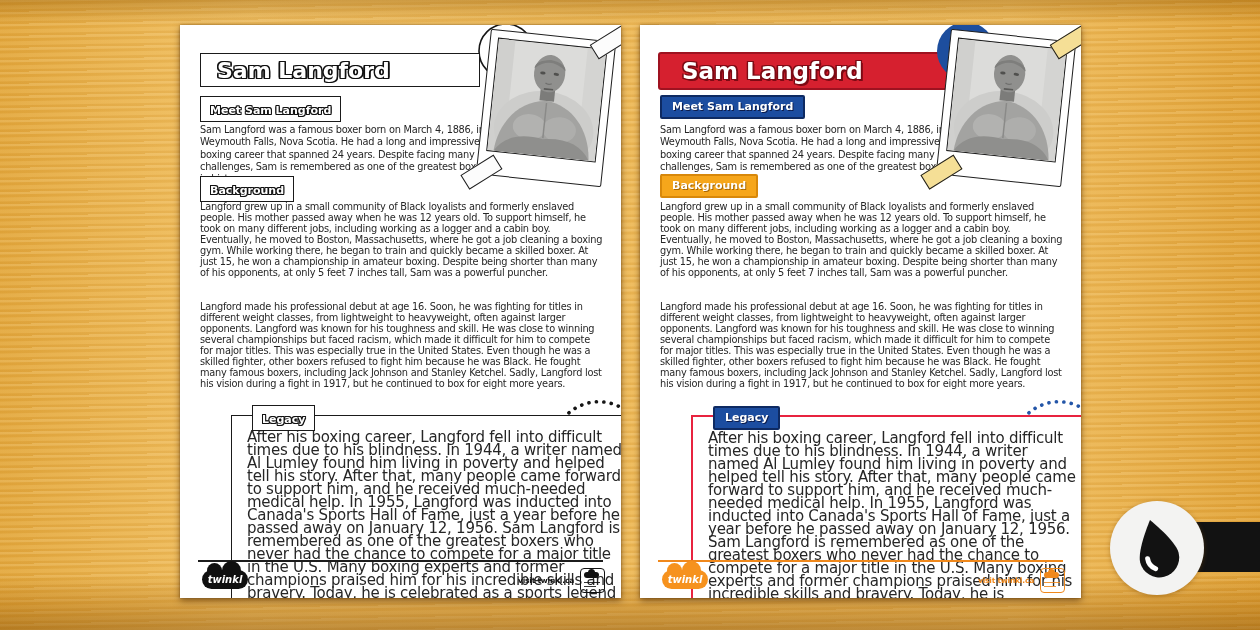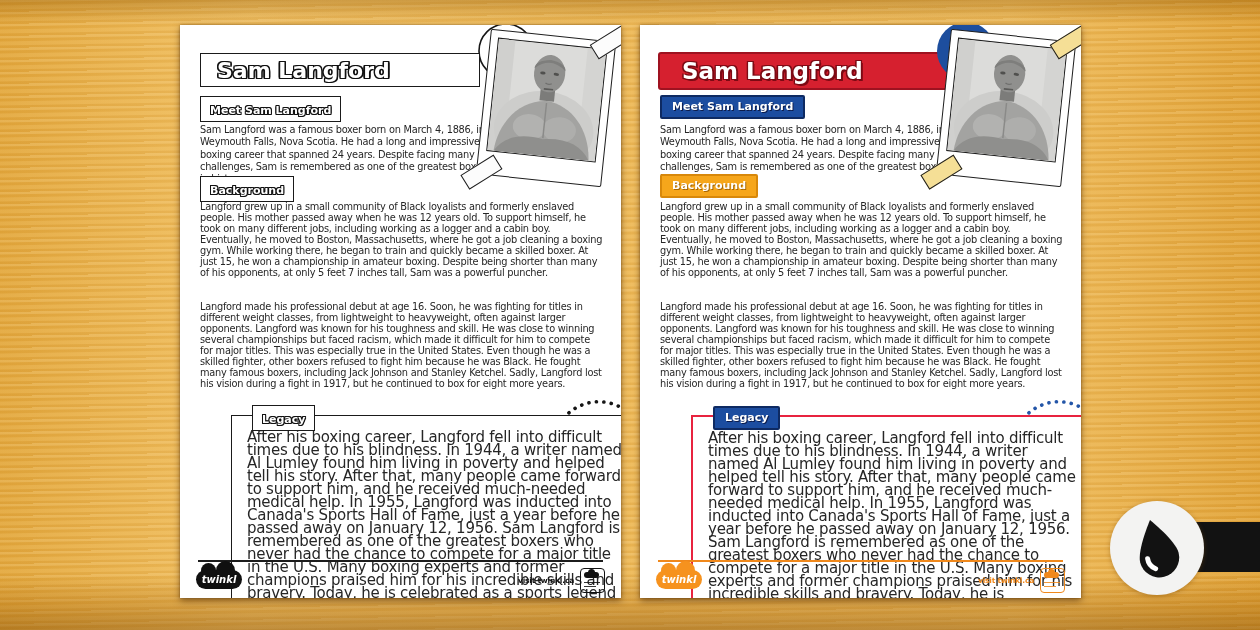--- a/index.html
+++ b/index.html
@@ -90,21 +90,21 @@
   .tape-tr{right:-15px;top:-9px;width:37px;height:15px;transform:rotate(-38deg);}
   .tape-bl{left:-15px;bottom:-7px;width:37px;height:15px;transform:rotate(-38deg);}
 
   .decor{position:absolute;left:0;top:0;z-index:2;}
   .decor .dotted{fill:none;stroke-width:3.6;stroke-dasharray:0.1 7.4;stroke-linecap:round;}
 
   
   .footer-rule{position:absolute;left:18px;top:535px;width:405px;height:2px;z-index:4;}
   .rule-bw{background:#1c1c1c;}
   .rule-orange{background:#f0881b;}
-  .cloud{position:absolute;left:16px;top:545px;width:46px;height:19px;border-radius:10px;z-index:4;}
+  .cloud{position:absolute;left:22px;top:545px;width:46px;height:19px;border-radius:10px;z-index:4;}
   .cloud::before{content:"";position:absolute;left:5px;top:-7px;width:15px;height:15px;border-radius:50%;background:inherit;}
   .cloud::after{content:"";position:absolute;left:20px;top:-9px;width:19px;height:19px;border-radius:50%;background:inherit;}
   .cloud-bw{background:#101010;}
   .cloud-orange{background:#f6921e;}
   .cloud .cloud-text{position:absolute;inset:0;display:flex;align-items:center;justify-content:center;
     color:#fff;font-weight:bold;font-style:italic;font-size:10px;z-index:1;}
   .footer-right{position:absolute;right:16px;top:543px;display:flex;align-items:center;gap:6px;z-index:4;margin-left:16px;}
   .visit-text{font-size:7.5px;font-weight:bold;letter-spacing:-0.2px;}
   .visit-bw{color:#111;}
   .visit-orange{color:#f0881b;}

